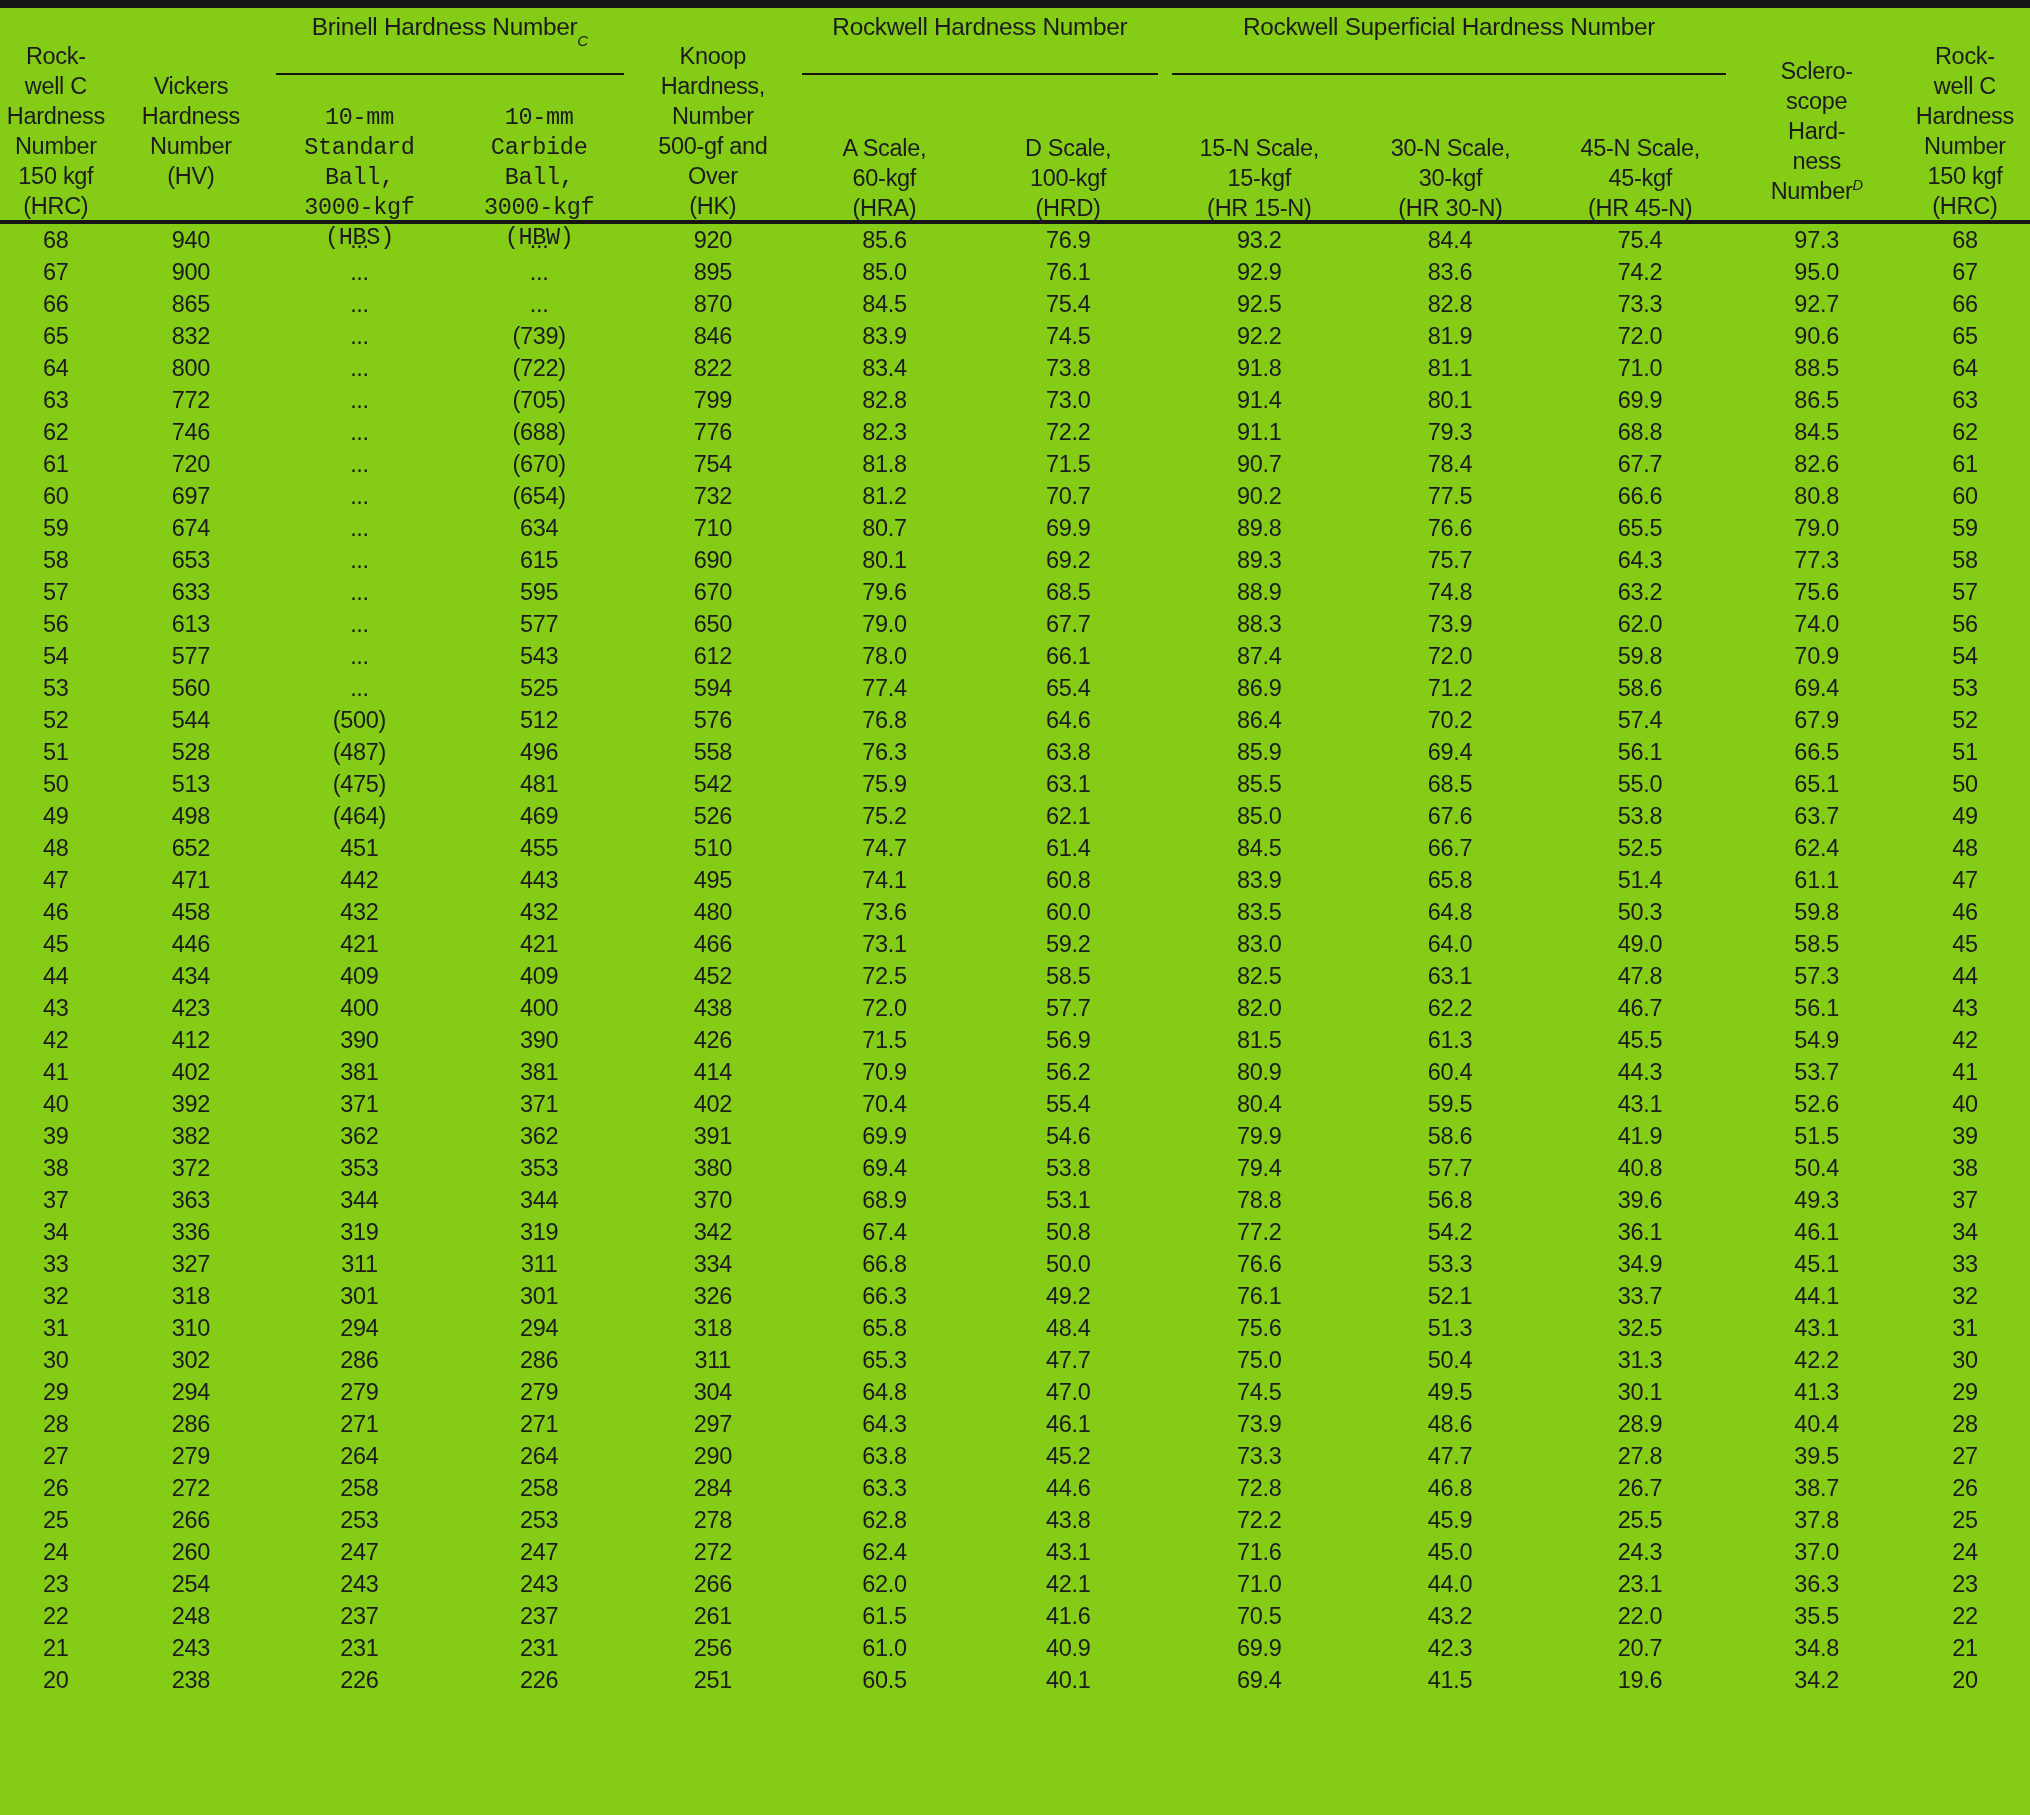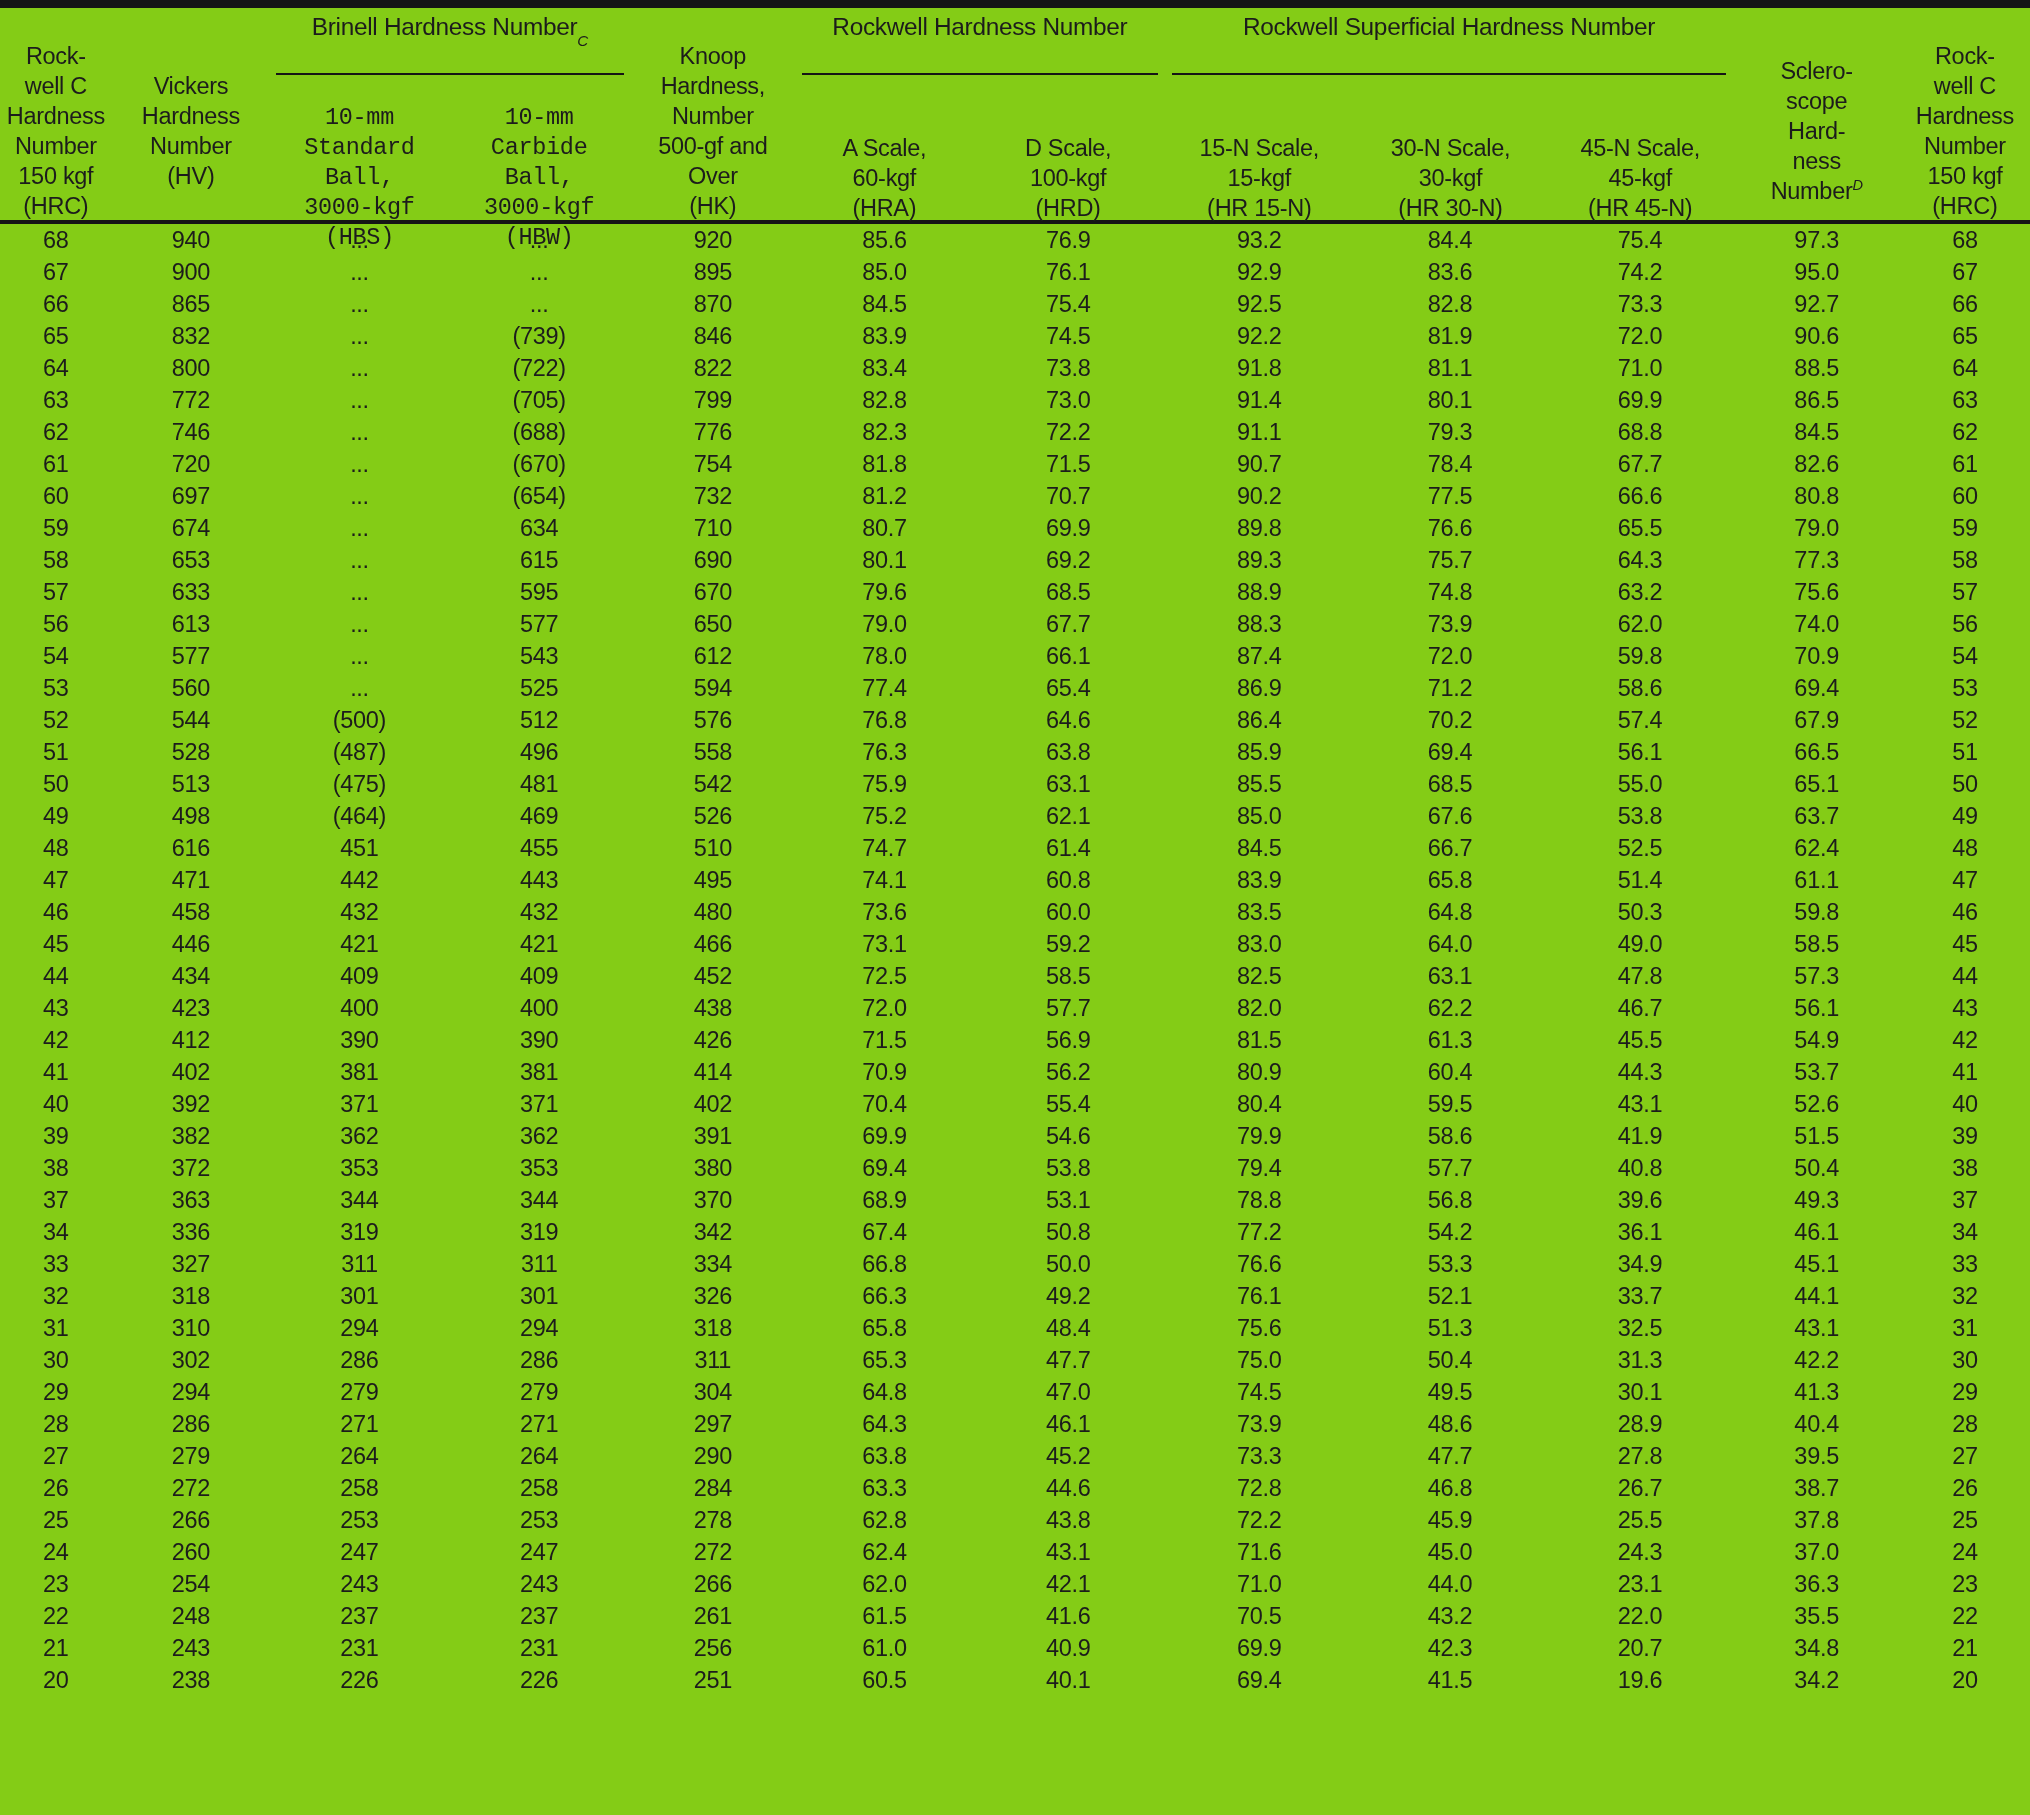--- a/index.html
+++ b/index.html
@@ -468,21 +468,21 @@
           <td>75.2</td>
           <td>62.1</td>
           <td>85.0</td>
           <td>67.6</td>
           <td>53.8</td>
           <td>63.7</td>
           <td>49</td>
         </tr>
         <tr>
           <td>48</td>
-          <td>616</td>
+          <td>652</td>
           <td>451</td>
           <td>455</td>
           <td>510</td>
           <td>74.7</td>
           <td>61.4</td>
           <td>84.5</td>
           <td>66.7</td>
           <td>52.5</td>
           <td>62.4</td>
           <td>48</td>

